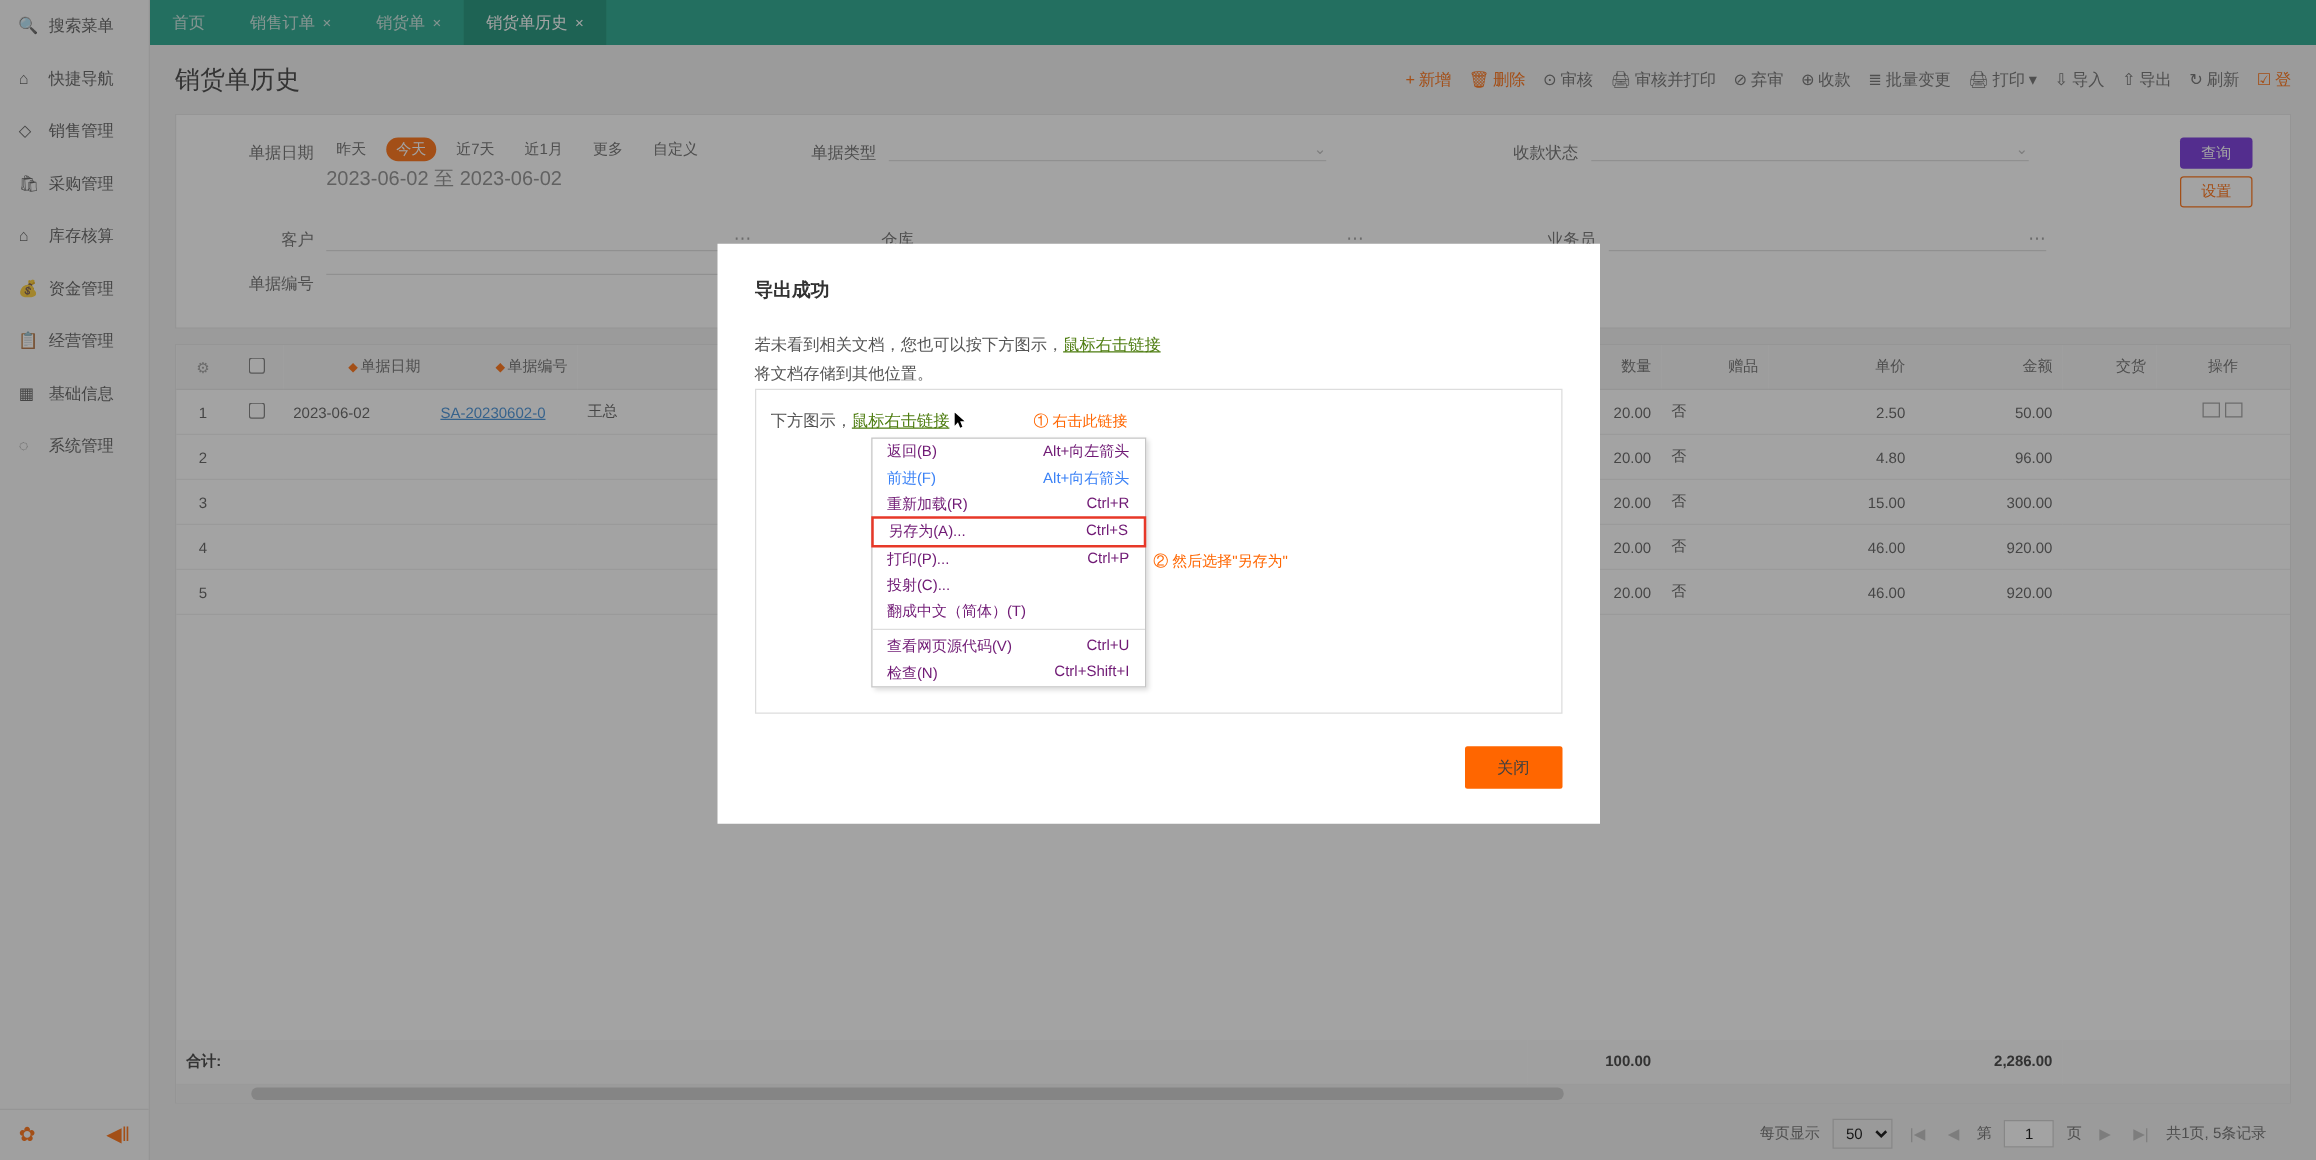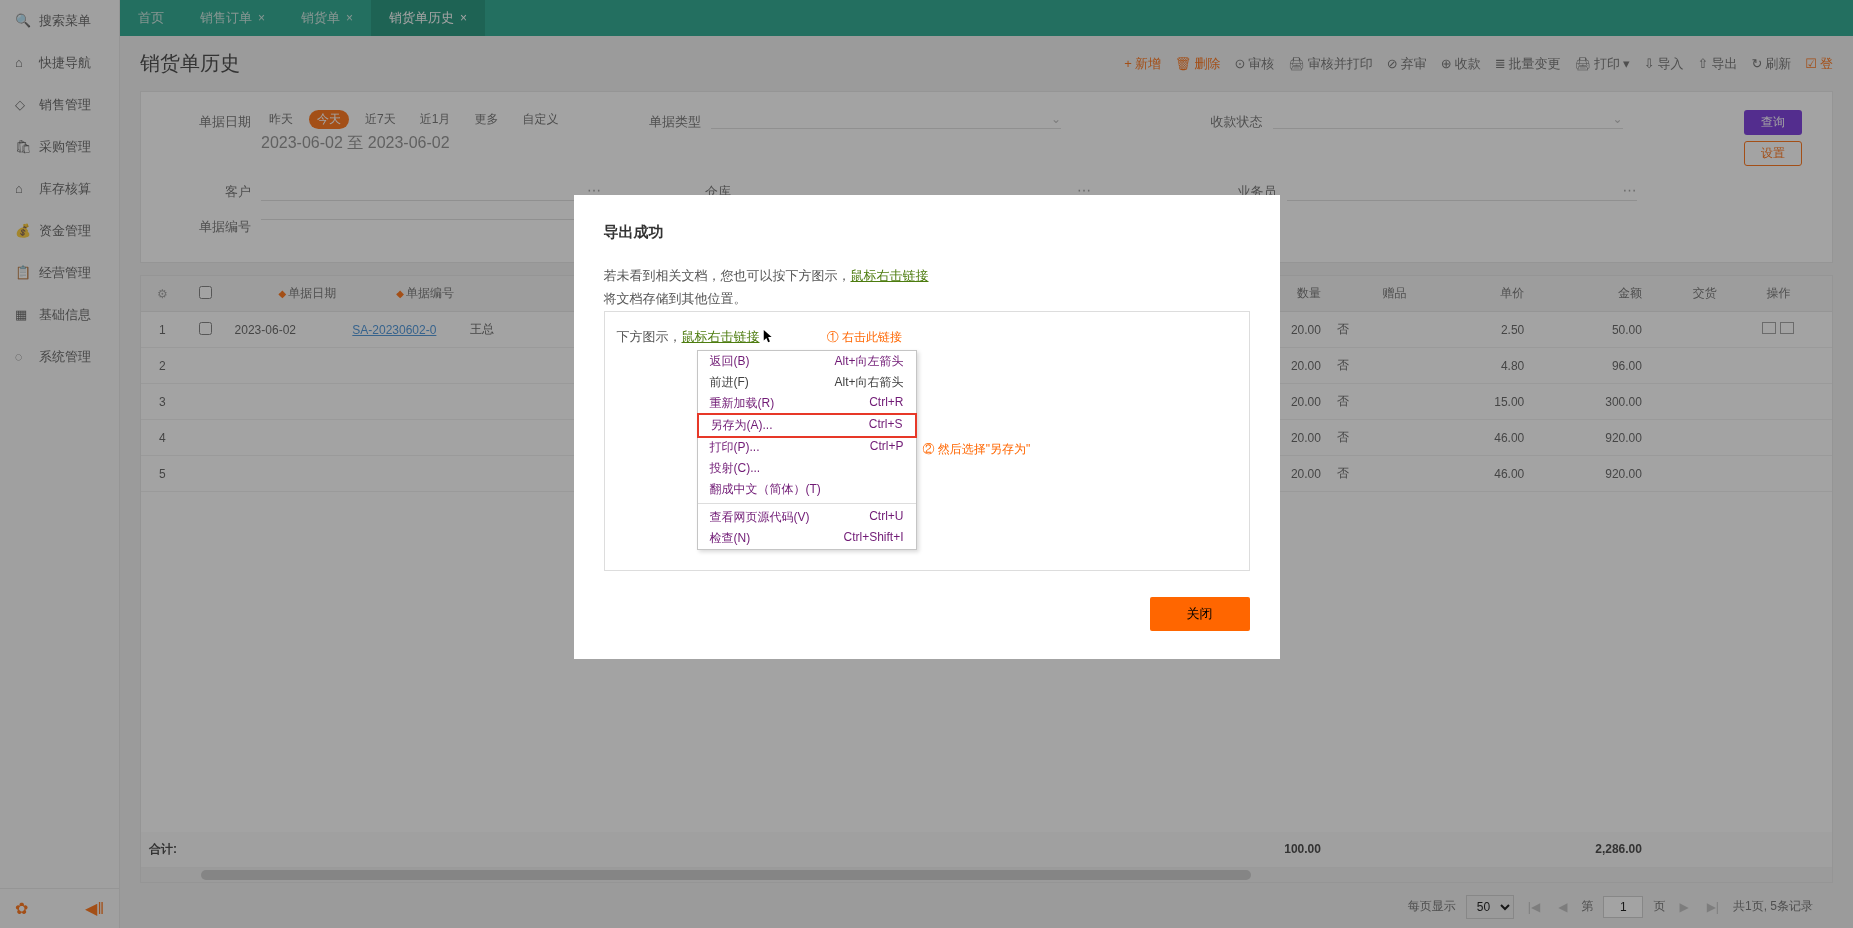--- a/index.html
+++ b/index.html
@@ -63,27 +63,27 @@
     .overlay { position: absolute; inset: 0; background: rgba(50,50,50,0.45); display: flex; align-items: flex-start; justify-content: center; padding-top: 195px; }
     .modal { width: 706px; background: #fff; padding: 28px 30px; }
     .modal-title { font-size: 15px; font-weight: bold; color: #333; margin-bottom: 22px; }
     .modal-text { font-size: 13px; color: #555; line-height: 1.8; }
     .modal-link { color: #4d7c0f; text-decoration: underline; cursor: pointer; }
     .modal-image { border: 1px solid #ddd; padding: 16px 12px 20px; }
     .mi-top { font-size: 13px; color: #555; margin-bottom: 4px; }
     .mi-note1 { color: #f60; font-size: 12px; margin-left: 48px; }
     .ctx-menu { border: 1px solid #c5c5c5; width: 220px; margin-left: 80px; background: #fff; box-shadow: 2px 2px 4px rgba(0,0,0,0.15); }
     .ctx-item { display: flex; justify-content: space-between; padding: 2px 12px; font-size: 12px; color: #701a75; }
-    .ctx-item.dis { color: #404040; }
+    .ctx-item.dis { color: #3b82f6; }
     .ctx-item.hl { border: 2px solid #e73828; margin: -1px; }
     .ctx-sep { border-top: 1px solid #ddd; margin: 3px 0; }
     .mi-note2 { color: #f60; font-size: 12px; margin-left: 6px; }
     .ctx-row { display: flex; align-items: center; }
     .modal-footer { display: flex; justify-content: flex-end; margin-top: 26px; }
-    .btn-close { background: #f60; color: #000000; border: none; padding: 8px 37px; font-size: 13px; cursor: pointer; border-radius: 2px; }
+    .btn-close { background: #f60; color: #404040; border: none; padding: 8px 26px; font-size: 13px; cursor: pointer; border-radius: 2px; }
     .cursor-svg { width: 12px; height: 14px; display: inline-block; vertical-align: middle; }
   </style>
 </head>
 <body>
 
 <div class="sidebar">
   <div class="sidebar-item">
       <span class="icon">🔍</span>
       <span>搜索菜单</span>
     </div>

